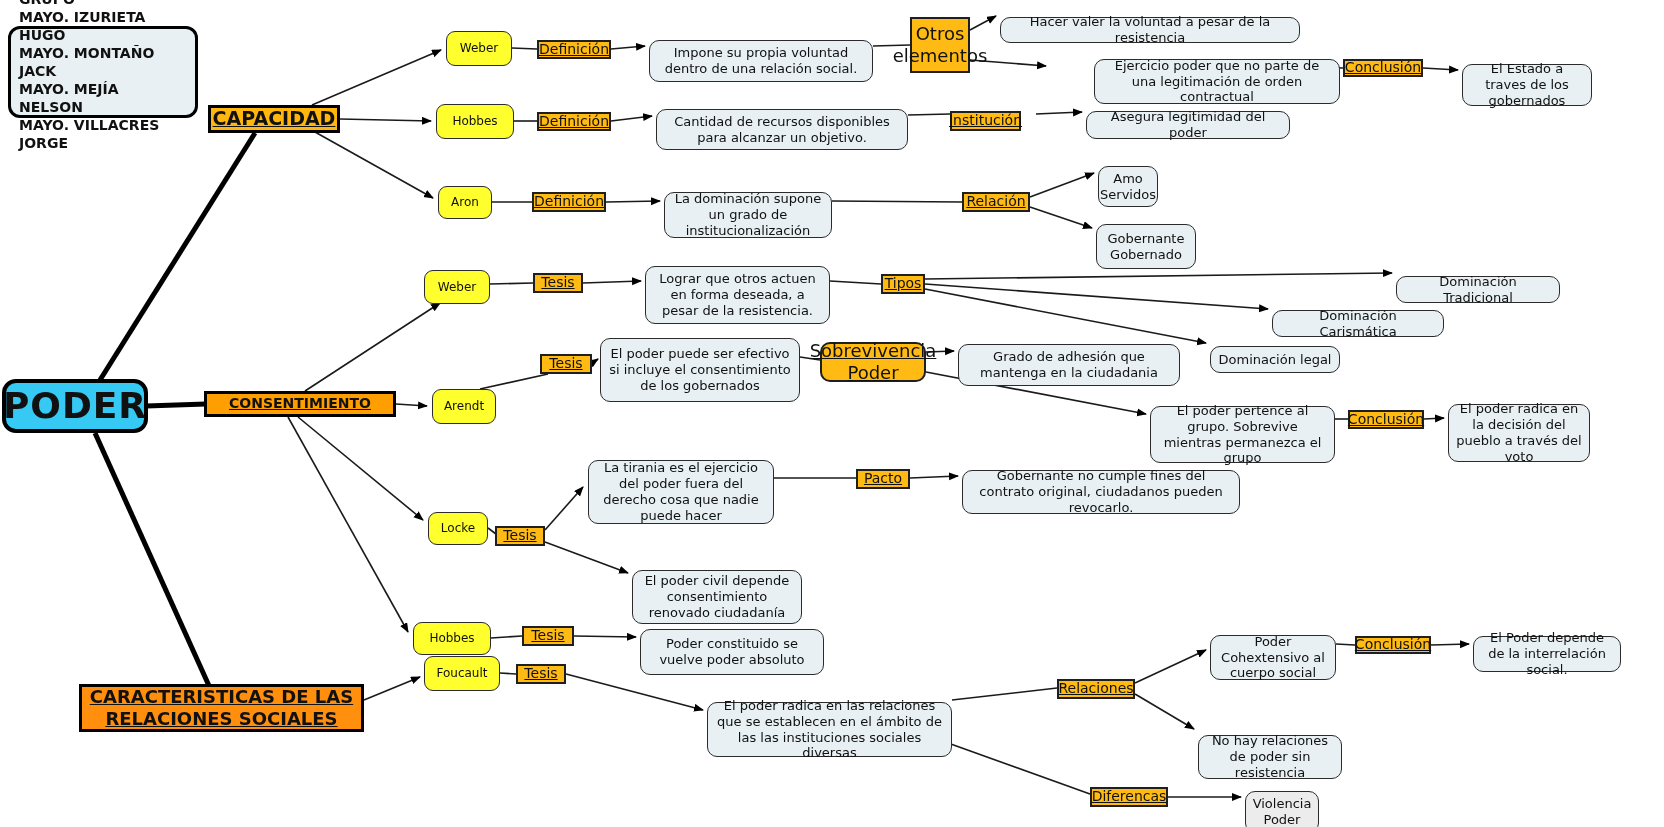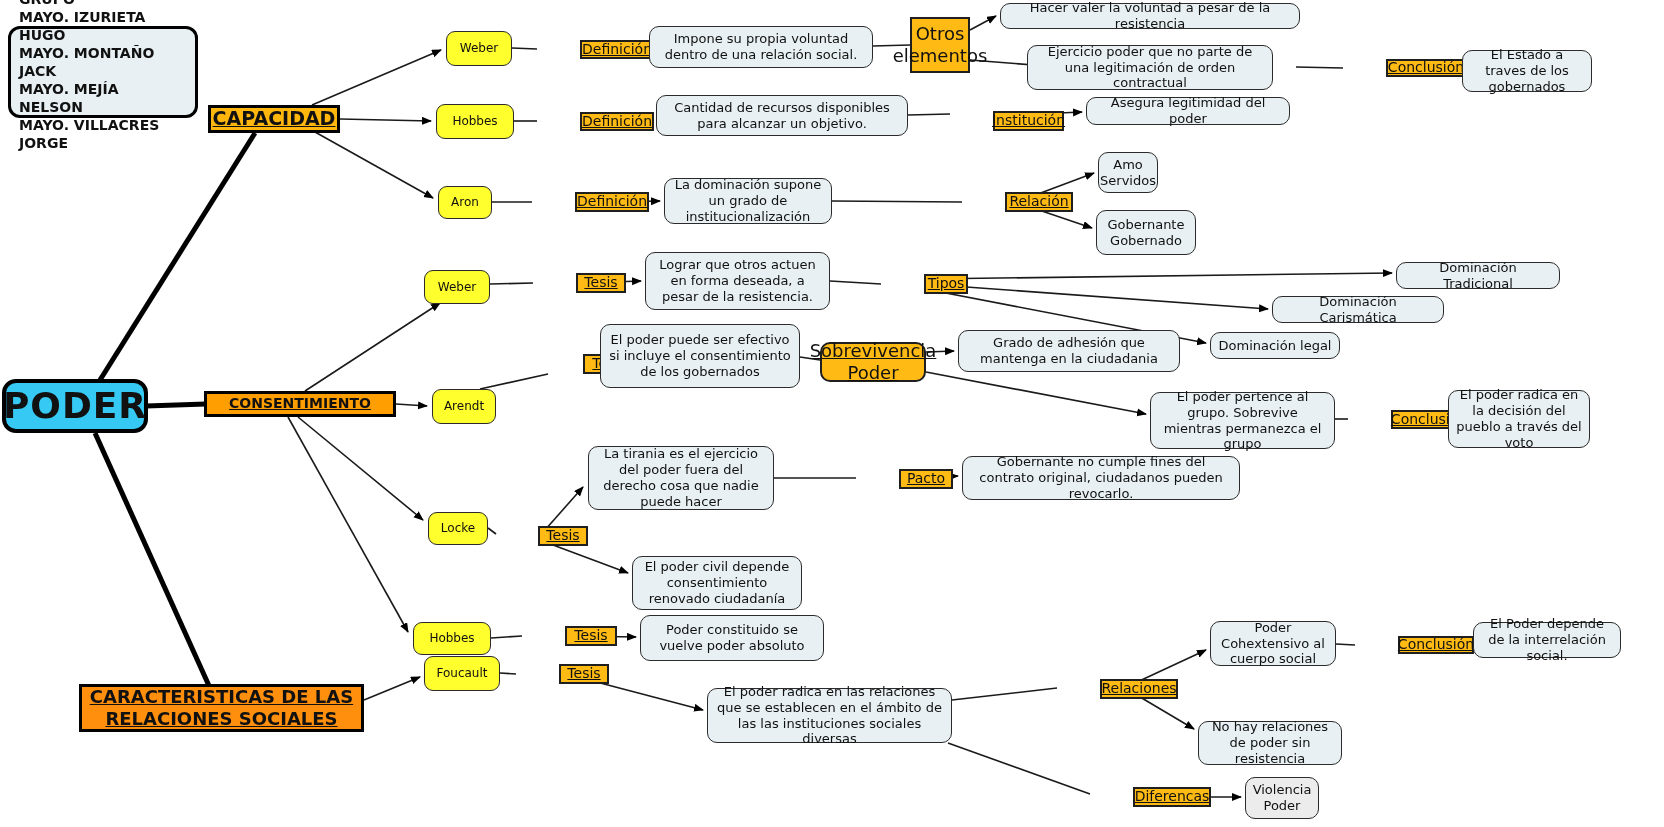--- a/index.html
+++ b/index.html
@@ -1,24 +1,24 @@
 <!DOCTYPE html>
 <html><head>
 <meta charset="utf-8">
 <style>
   html,body{margin:0;padding:0;background:#fff;}
   #canvas{position:relative;width:1664px;height:827px;background:#ffffff;overflow:hidden;
           font-family:"DejaVu Sans","Liberation Sans",sans-serif;color:#111;}
   .wires{position:absolute;left:0;top:0;pointer-events:none;}
   .node{position:absolute;box-sizing:border-box;display:flex;align-items:center;justify-content:center;
         text-align:center;line-height:1.22;}
-  .box{background:#e8f0f3;border:1.5px solid #2b2b2b;border-radius:10px;font-size:13px;padding:2px 6px;}
+  .box{background:#e8f0f3;border:1.5px solid #2b2b2b;border-radius:10px;font-size:13px;padding:2px 6px;margin-top:14px;}
   .gray{background:#ececec;}
   .concept{background:#ffff2e;border:1.5px solid #2b2b2b;border-radius:9px;font-size:12px;}
-  .lbl{background:#ffba14;border:2px solid #1f1f1f;font-size:14px;text-decoration:underline;padding:0 3px;margin-left:43px;}
+  .lbl{background:#ffba14;border:2px solid #1f1f1f;font-size:14px;text-decoration:underline;padding:0 3px;}
   .lblbox{background:#ffba14;border:2px solid #1f1f1f;font-size:18px;padding:1px 3px;}
   .u{text-decoration:underline;border-radius:10px;}
   .topic{background:#ffb60d;border:3px solid #000;font-weight:bold;text-decoration:underline;}
   .root{background:#35c9f4;border:4px solid #000;border-radius:14px;font-weight:bold;font-size:36px;letter-spacing:1px;}
   .legend{background:#e8f0f3;border:3px solid #000;border-radius:12px;flex-direction:column;align-items:flex-start;
           justify-content:center;font-weight:bold;font-size:14px;padding:6px 8px;text-align:left;line-height:1.28;}
   .w{stroke:#1a1a1a;stroke-width:1.6;}
   .thick{stroke:#000;stroke-width:5;}
 </style>
 </head>
@@ -131,21 +131,21 @@
   <div class="node lbl" style="left:881px;top:274px;width:44px;height:20px">Tipos</div>
   <div class="node lblbox u" style="left:820px;top:342px;width:106px;height:40px">Sobrevivencia Poder</div>
   <div class="node lbl" style="left:1348px;top:410px;width:76px;height:19px">Conclusión</div>
   <div class="node lbl" style="left:856px;top:469px;width:54px;height:20px">Pacto</div>
   <div class="node lbl" style="left:1057px;top:679px;width:78px;height:20px">Relaciones</div>
   <div class="node lbl" style="left:1355px;top:636px;width:76px;height:18px">Conclusión</div>
   <div class="node lbl" style="left:1090px;top:787px;width:78px;height:20px">Diferencas</div>
 
   <div class="node box" style="left:649px;top:26px;width:224px;height:42px">Impone su propia voluntad dentro de una relación social.</div>
   <div class="node box" style="left:1000px;top:3px;width:300px;height:26px">Hacer valer la voluntad a pesar de la resistencia</div>
-  <div class="node box" style="left:1027px;top:45px;width:246px;height:45px">Ejercicio poder que no parte de una legitimación de orden contractual</div>
+  <div class="node box" style="left:1094px;top:45px;width:246px;height:45px">Ejercicio poder que no parte de una legitimación de orden contractual</div>
   <div class="node box" style="left:1462px;top:50px;width:130px;height:42px">El Estado a traves de los gobernados</div>
   <div class="node box" style="left:656px;top:95px;width:252px;height:41px">Cantidad de recursos disponibles para alcanzar un objetivo.</div>
   <div class="node box" style="left:1086px;top:97px;width:204px;height:28px">Asegura legitimidad del poder</div>
   <div class="node box" style="left:664px;top:178px;width:168px;height:46px">La dominación supone un grado de institucionalización</div>
   <div class="node box" style="left:1098px;top:152px;width:60px;height:41px">Amo Servidos</div>
   <div class="node box" style="left:1096px;top:210px;width:100px;height:45px">Gobernante Gobernado</div>
 
   <div class="node box" style="left:645px;top:252px;width:185px;height:58px">Lograr que otros actuen en forma deseada, a pesar de la resistencia.</div>
   <div class="node box" style="left:1396px;top:262px;width:164px;height:27px">Dominación Tradicional</div>
   <div class="node box" style="left:1272px;top:296px;width:172px;height:27px">Dominación Carismática</div>

